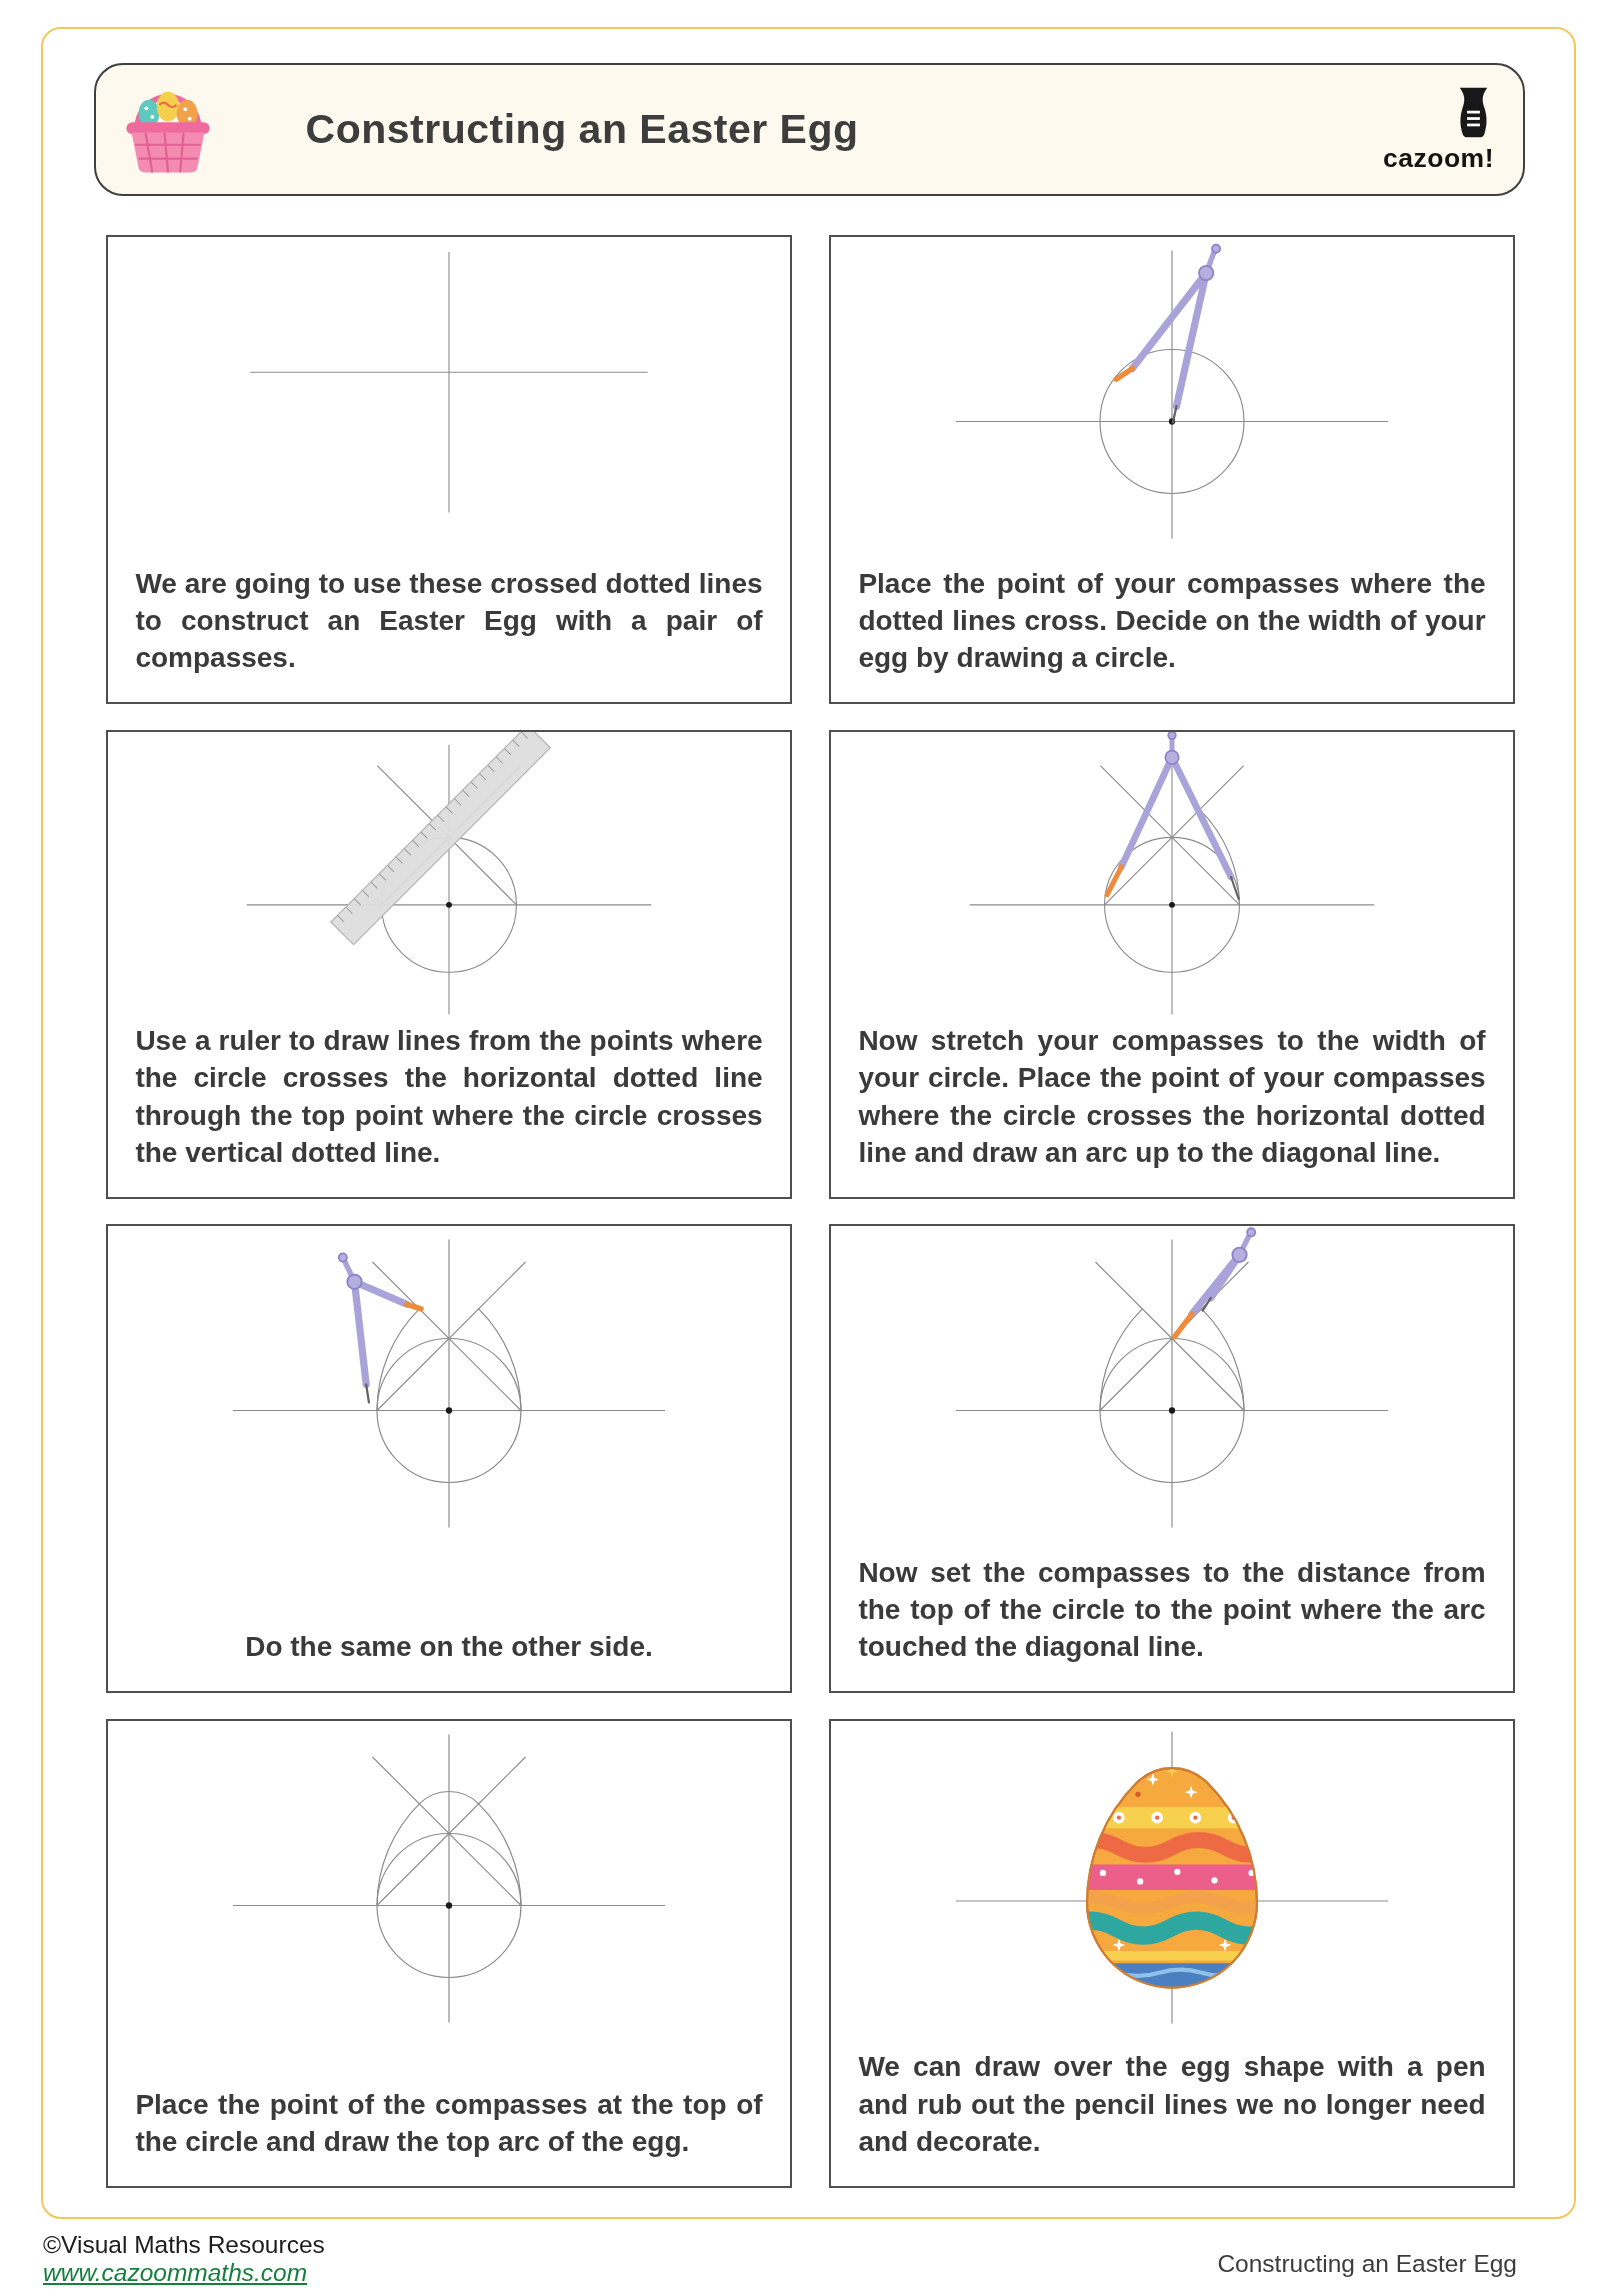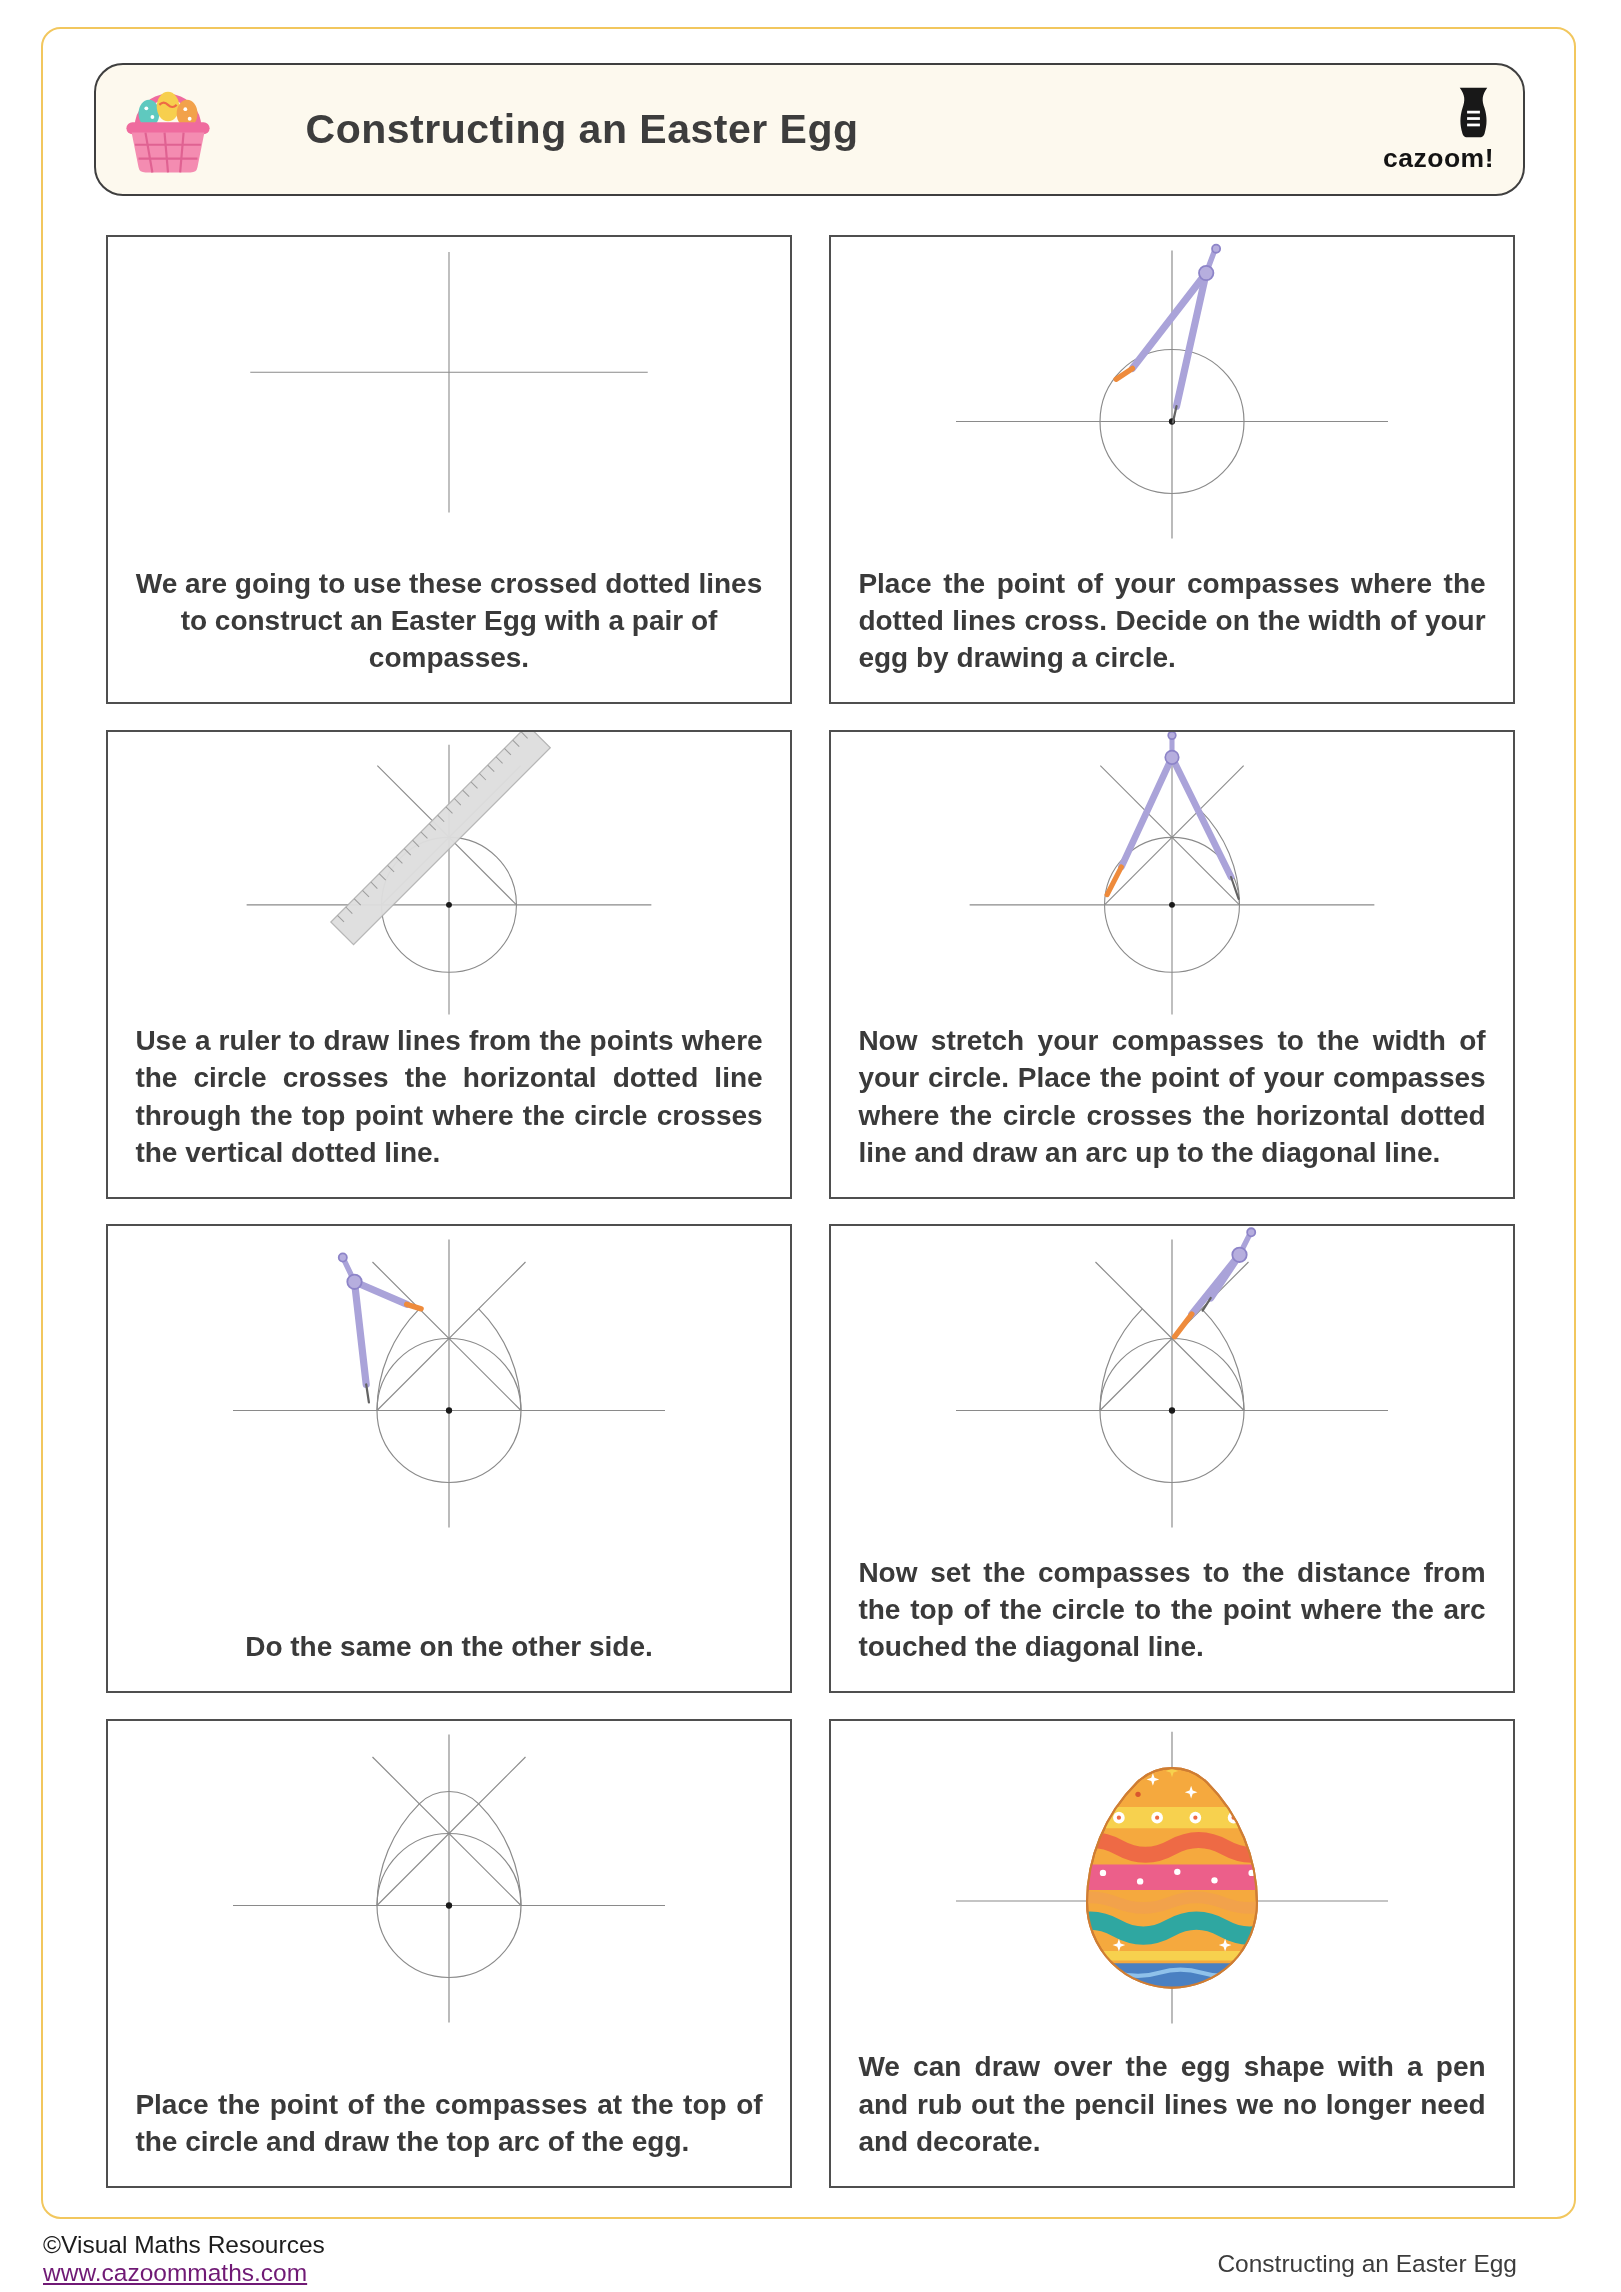--- a/index.html
+++ b/index.html
@@ -32,32 +32,32 @@
   }
   .panel{
     box-sizing:border-box;border:2px solid #4f4f4f;background:#ffffff;
     display:flex;flex-direction:column;justify-content:space-between;
   }
   .diagram{width:100%;height:306px;display:block;}
   .caption{
     font-size:28px;line-height:1.33;font-weight:700;color:#3a3a3a;
     padding:3.9px 27.4px 25.5px 27.4px;text-align:justify;
   }
-  .caption--center{text-align:center;margin-top:40px;}
+  .caption--center{margin-top:40px;}
   .caption--left{text-align:center;}
   
   .cline{stroke:#8a8a8a;stroke-width:1.3;fill:none;}
   .dot{fill:#1a1a1a;}
   .compass-leg{stroke:#aaa3d9;stroke-width:8;stroke-linecap:round;fill:none;}
   .compass-handle{stroke:#aaa3d9;stroke-width:6;stroke-linecap:round;fill:none;}
   .compass-knob{fill:#b6aede;stroke:#8d84c8;stroke-width:2;}
   .pencil{stroke:#ee8b3c;stroke-width:6;stroke-linecap:round;fill:none;}
   .needle{stroke:#636363;stroke-width:2.5;stroke-linecap:round;fill:none;}
   .footer-left{position:absolute;left:43px;top:2231px;font-size:24.5px;color:#1c1c1c;}
-  .footer-link{color:#701a75;text-decoration:underline;font-size:24.5px;}
+  .footer-link{color:#15803d;text-decoration:underline;font-size:24.5px;font-style:italic;}
   .footer-right{position:absolute;right:104px;top:2250px;font-size:24.5px;color:#3c3c3c;}
 </style>
 </head>
 <body>
 
 <div class="page-border"></div>
 
 <div class="header-box">
   <svg class="basket" width="104" height="98" viewBox="0 0 120 110">
     <path d="M25,52 A35,35 0 0 1 95,52" stroke="#ef6b9e" stroke-width="7" fill="none"></path>

